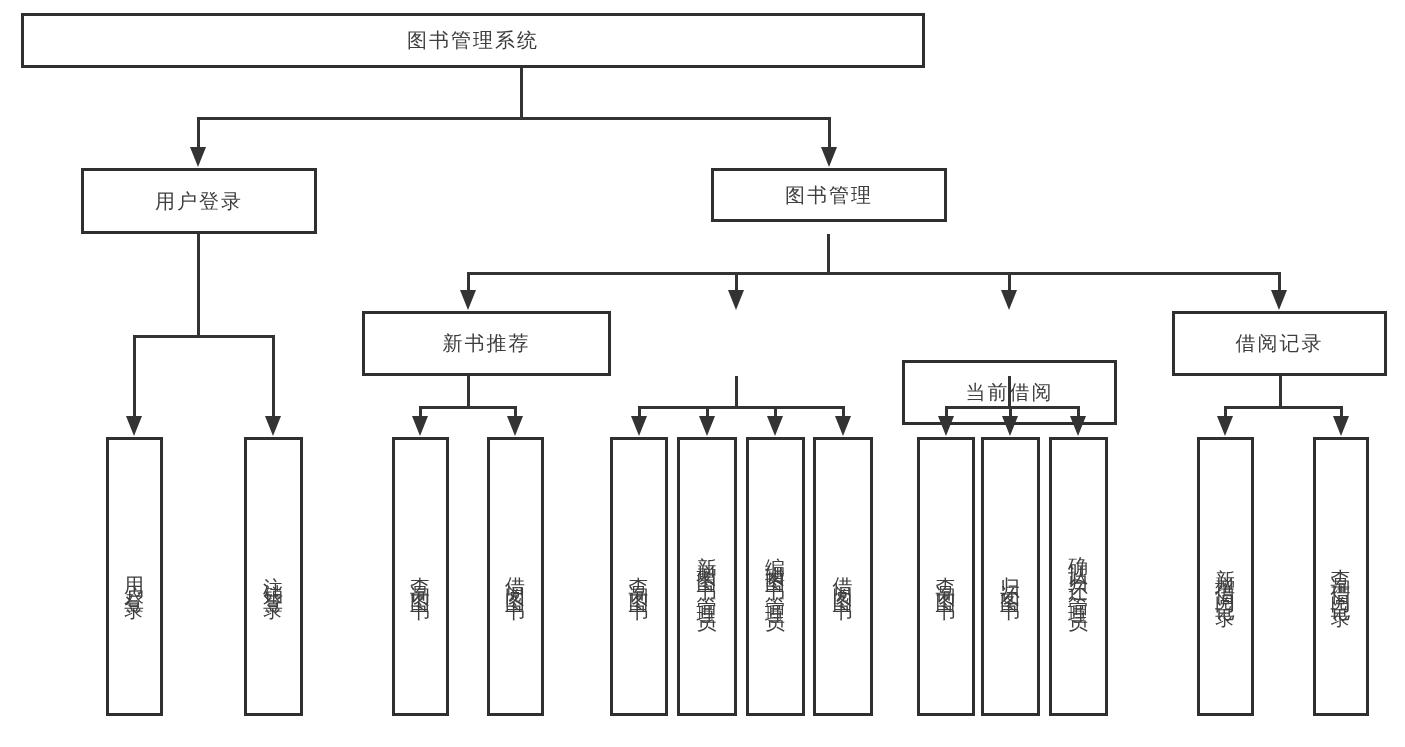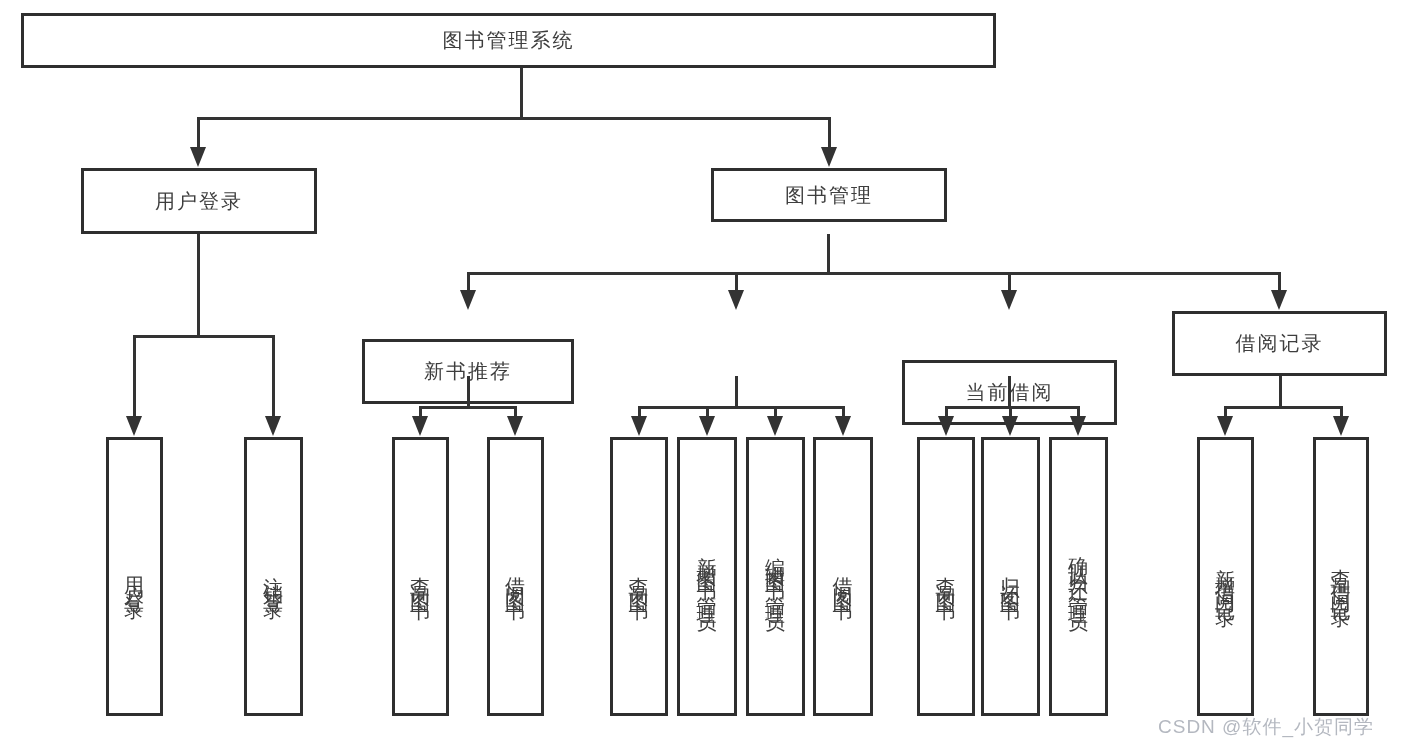--- a/index.html
+++ b/index.html
@@ -55,21 +55,21 @@
     letter-spacing:1px;
     color:var(--watermark);
     white-space:nowrap;
   }
 </style>
 </head>
 <body>
 
 <div class="canvas">
 
-  <div class="box" style="left:21px;top:13px;width:975px;height:55px;">图书管理系统</div>
+  <div class="box" style="left:21px;top:13px;width:904px;height:55px;">图书管理系统</div>
 
   <div class="vline" style="left:520px;top:68px;height:49px;"></div>
   <div class="hline" style="left:198px;top:117px;width:633px;"></div>
   <div class="vline" style="left:197px;top:117px;height:34px;"></div>
   <div class="arrow" style="left:190px;top:147px;"></div>
   <div class="vline" style="left:828px;top:117px;height:34px;"></div>
   <div class="arrow" style="left:821px;top:147px;"></div>
 
   <div class="box" style="left:81px;top:168px;width:236px;height:66px;">用户登录</div>
   <div class="box" style="left:711px;top:168px;width:236px;height:54px;">图书管理</div>
@@ -85,21 +85,21 @@
   <div class="hline" style="left:467px;top:272px;width:814px;"></div>
   <div class="vline" style="left:467px;top:272px;height:21px;"></div>
   <div class="arrow" style="left:460px;top:290px;"></div>
   <div class="vline" style="left:735px;top:272px;height:21px;"></div>
   <div class="arrow" style="left:728px;top:290px;"></div>
   <div class="vline" style="left:1008px;top:272px;height:21px;"></div>
   <div class="arrow" style="left:1001px;top:290px;"></div>
   <div class="vline" style="left:1278px;top:272px;height:21px;"></div>
   <div class="arrow" style="left:1271px;top:290px;"></div>
 
-  <div class="box" style="left:362px;top:311px;width:212px;height:65px;margin-top:28px;">新书推荐</div>
+  <div class="box" style="left:362px;top:311px;width:249px;height:65px;">新书推荐</div>
   <div class="box" style="left:902px;top:314px;width:215px;height:65px;margin-top:46px;">当前借阅</div>
   <div class="box" style="left:1172px;top:311px;width:215px;height:65px;">借阅记录</div>
 
   <div class="vline" style="left:467px;top:376px;height:30px;"></div>
   <div class="hline" style="left:419px;top:406px;width:98px;"></div>
   <div class="vline" style="left:419px;top:406px;height:14px;"></div>
   <div class="arrow" style="left:412px;top:416px;"></div>
   <div class="vline" style="left:514px;top:406px;height:14px;"></div>
   <div class="arrow" style="left:507px;top:416px;"></div>
 
@@ -141,15 +141,14 @@
   <div class="box leaf" style="left:746px;top:437px;width:59px;height:279px;">编辑图书（管理员）</div>
   <div class="box leaf" style="left:813px;top:437px;width:60px;height:279px;">借阅图书</div>
 
   <div class="box leaf" style="left:917px;top:437px;width:58px;height:279px;">查询图书</div>
   <div class="box leaf" style="left:981px;top:437px;width:59px;height:279px;">归还图书</div>
   <div class="box leaf" style="left:1049px;top:437px;width:59px;height:279px;">确认归还（管理员）</div>
 
   <div class="box leaf" style="left:1197px;top:437px;width:57px;height:279px;">新增借阅记录</div>
   <div class="box leaf" style="left:1313px;top:437px;width:56px;height:279px;">查询借阅记录</div>
 
-  <div class="watermark">CSDN @软件_小贺同学</div>
 
 </div>
 
 </body></html>

